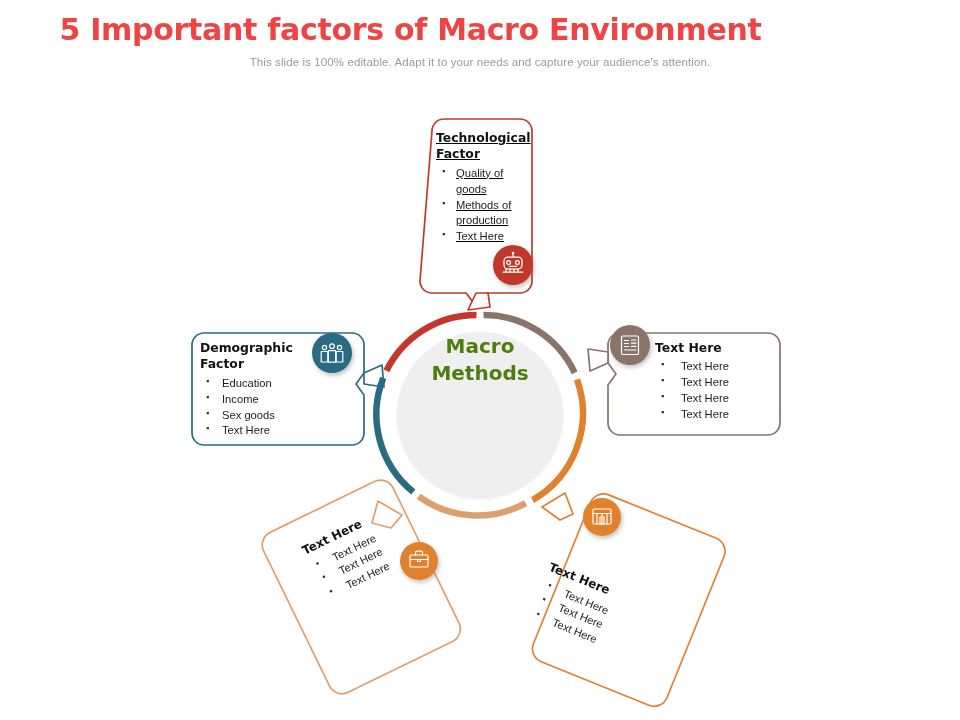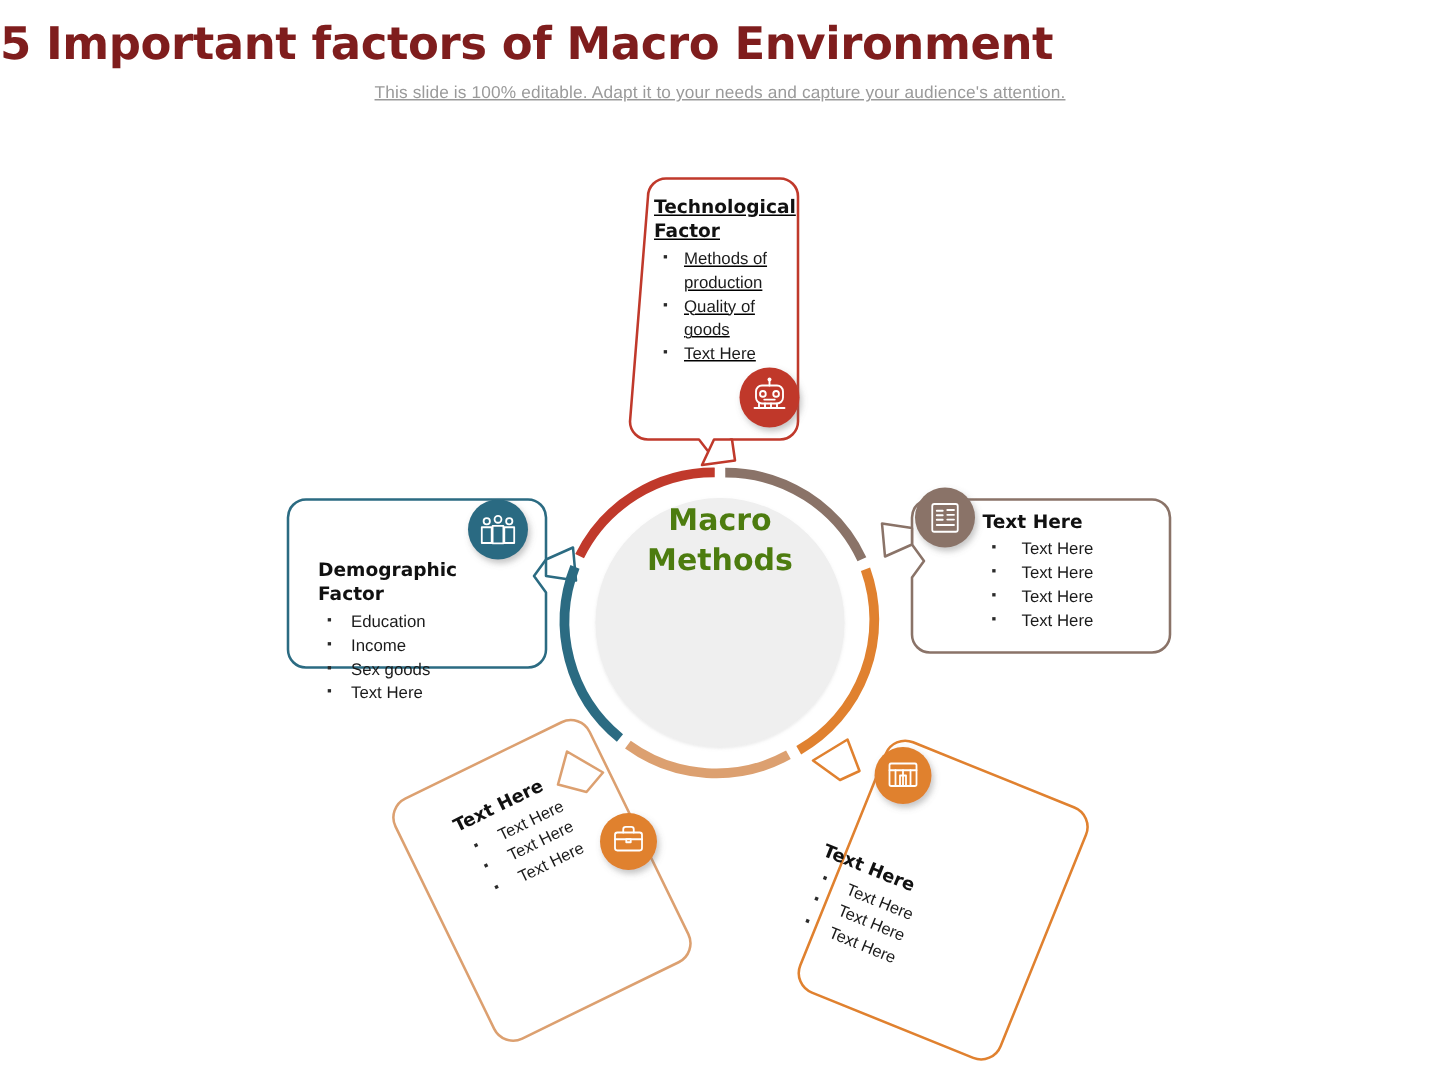--- a/index.html
+++ b/index.html
@@ -11,34 +11,34 @@
     position:relative;
   }
   #slide{
     position:absolute;left:0;top:0;width:960px;height:720px;
     background:#ffffff;
   }
 
   
   .title{
     position:absolute;left:0;top:12px;width:821px;
+    text-align:center;
     font-family:"DejaVu Sans", sans-serif;
     font-size:30px;font-weight:bold;
     letter-spacing:-0.3px;
-    color:#7f1d1d;
+    color:#ef4444;
     white-space:nowrap;
   }
   .subtitle{
     position:absolute;left:0;top:56px;width:960px;
     text-align:center;
     font-size:11.5px;
     color:#9a9a9a;
     letter-spacing:0.1px;
     white-space:nowrap;
-    text-decoration:underline;
   }
 
   
   .svg-layer{position:absolute;left:0;top:0;width:960px;height:720px;}
 
   
   .hub-text{
     position:absolute;
     left:390px;top:360px;width:180px;
     text-align:center;
@@ -71,21 +71,21 @@
     content:"\25AA";
     position:absolute;left:6px;top:-1px;
     font-size:9px;color:#2a2a2a;
   }
 
   
   .c-top{left:436px;top:130px;width:96px;text-decoration:underline;}
   .c-top .callout-list li{padding-left:20px;}
 
   
-  .c-left{left:212px;top:340px;width:120px;margin-top:32px;}
+  .c-left{left:200px;top:340px;width:120px;}
 
   
   .c-right{left:655px;top:340px;width:120px;}
   .c-right .callout-list li{padding-left:26px;}
 
   
   .c-bl{
     left:300px;top:545px;width:120px;
     transform:rotate(-26deg);
     transform-origin:0 0;
@@ -264,22 +264,22 @@
   </svg>
 
   <div class="hub-text" data-name="hub-label">
     <div data-name="hub-line-1">Macro</div>
     <div data-name="hub-line-3">Methods</div>
   </div>
 
   <div class="callout-body c-top" data-name="callout-technological">
     <div class="callout-head" data-name="callout-heading-technological">Technological Factor</div>
     <ul class="callout-list" data-name="callout-list-technological">
+      <li data-name="list-item">Quality of goods</li>
       <li data-name="list-item">Methods of production</li>
-      <li data-name="list-item">Quality of goods</li>
       <li data-name="list-item">Text Here</li>
     </ul>
   </div>
 
   <div class="callout-body c-left" data-name="callout-demographic">
     <div class="callout-head" data-name="callout-heading-demographic">Demographic Factor</div>
     <ul class="callout-list" data-name="callout-list-demographic">
       <li data-name="list-item">Education</li>
       <li data-name="list-item">Income</li>
       <li data-name="list-item">Sex goods</li>

